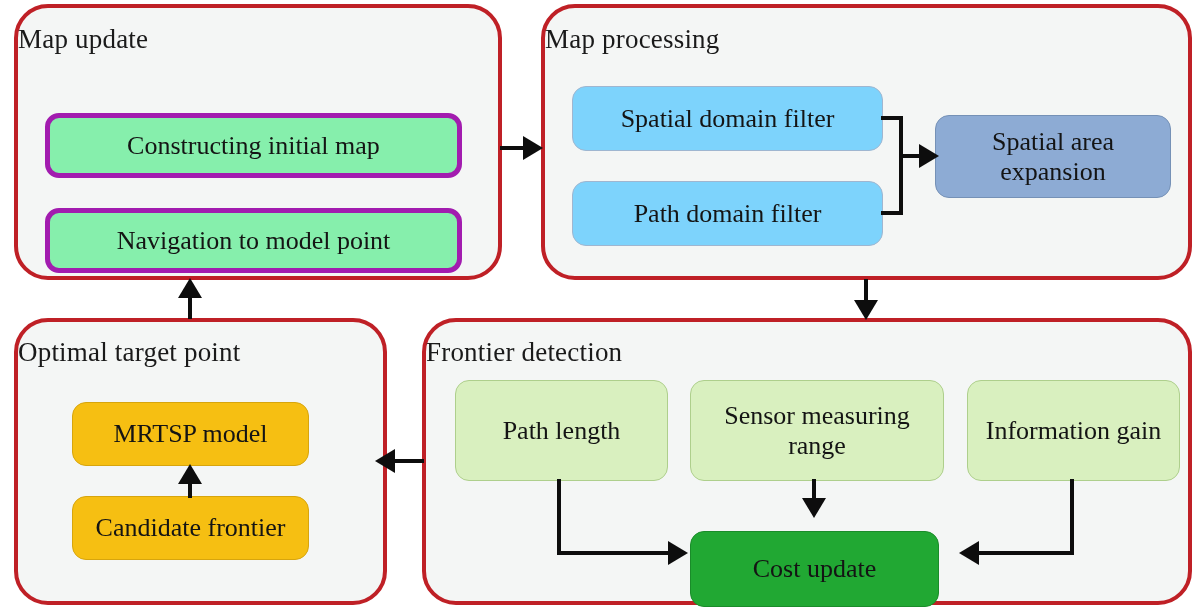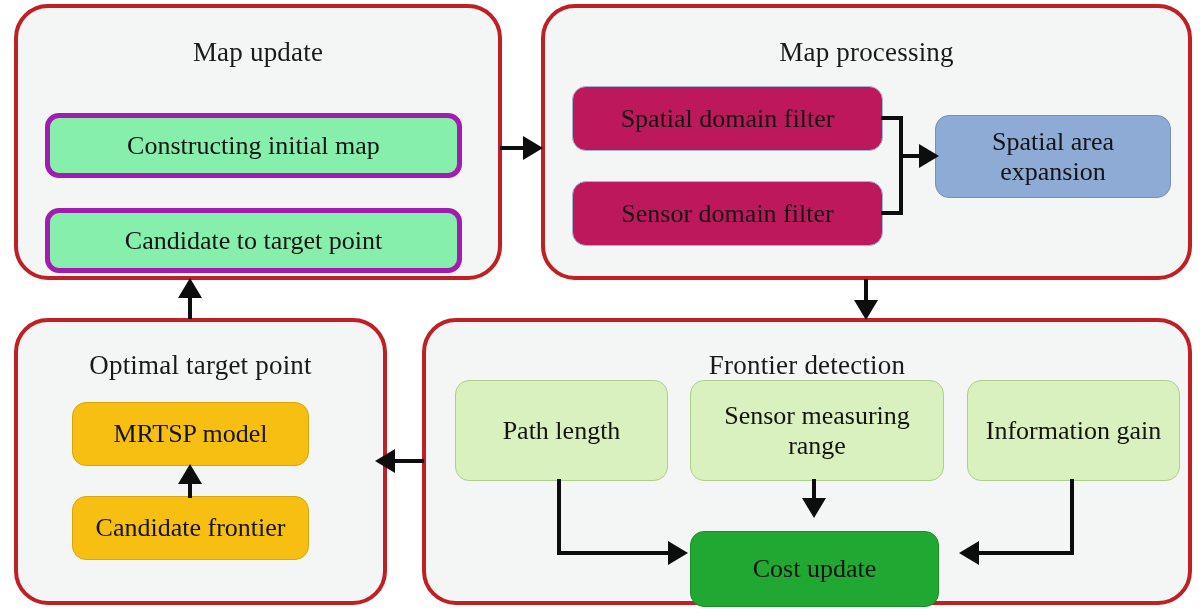--- a/index.html
+++ b/index.html
@@ -22,27 +22,25 @@
     position: absolute;
     background: #f4f6f5;
     border: 4px solid #bf2026;
     border-radius: 34px;
     box-sizing: border-box;
   }
   .panel-title {
     position: absolute;
     left: 0;
     right: 0;
-    text-align: center;
     font-size: 27px;
     color: #1a1a1a;
     font-family: "Liberation Serif", "DejaVu Serif", serif;
     letter-spacing: 0.2px;
     white-space: nowrap;
-    margin-top: 13px;
   }
   .node {
     position: absolute;
     box-sizing: border-box;
     border-radius: 14px;
     display: flex;
     align-items: center;
     justify-content: center;
     text-align: center;
     font-size: 26px;
@@ -50,21 +48,21 @@
     line-height: 1.12;
     font-family: "Liberation Serif", "DejaVu Serif", serif;
     padding: 2px 8px;
   }
   .node.pink {
     background: #86efac;
     border: 5px solid #a21caf;
     margin-top: 27px;
   }
   .node.lightblue {
-    background: #be185d;
+    background: #7dd3fc;
     border: 1px solid #9fb6d0;
   }
   .node.midblue {
     background: #8dabd4;
     border: 1px solid #7591b6;
   }
   .node.orange {
     background: #f6bf12;
     border: 1px solid #d7a50d;
   }
@@ -114,27 +112,27 @@
   }
 </style>
 </head>
 <body>
 
 <div id="canvas">
 
   <div class="panel" style="left:14px; top:4px; width:488px; height:276px;">
     <div class="panel-title" style="top:16px;">Map update</div>
     <div class="node pink" style="left:27px; top:78px; width:417px; height:65px;">Constructing initial map</div>
-    <div class="node pink" style="left:27px; top:173px; width:417px; height:65px;">Candidate to target point</div>
+    <div class="node pink" style="left:27px; top:173px; width:417px; height:65px;">Navigation to model point</div>
   </div>
 
   <div class="panel" style="left:541px; top:4px; width:651px; height:276px;">
     <div class="panel-title" style="top:16px;">Map processing</div>
     <div class="node lightblue" style="left:27px; top:78px; width:311px; height:65px;">Spatial domain filter</div>
-    <div class="node lightblue" style="left:27px; top:173px; width:311px; height:65px;">Sensor domain filter</div>
+    <div class="node lightblue" style="left:27px; top:173px; width:311px; height:65px;">Path domain filter</div>
     <div class="node midblue" style="left:390px; top:107px; width:236px; height:83px;">Spatial area expansion</div>
 
     <div class="ln-h" style="left:336px; top:108px; width:22px;"></div>
     <div class="ln-h" style="left:336px; top:203px; width:22px;"></div>
     <div class="ln-v" style="left:354px; top:108px; height:99px;"></div>
     <div class="ln-h" style="left:354px; top:146px; width:22px;"></div>
     <div class="arw right" style="left:374px; top:136px;"></div>
   </div>
 
   <div class="panel" style="left:14px; top:318px; width:373px; height:287px;">

